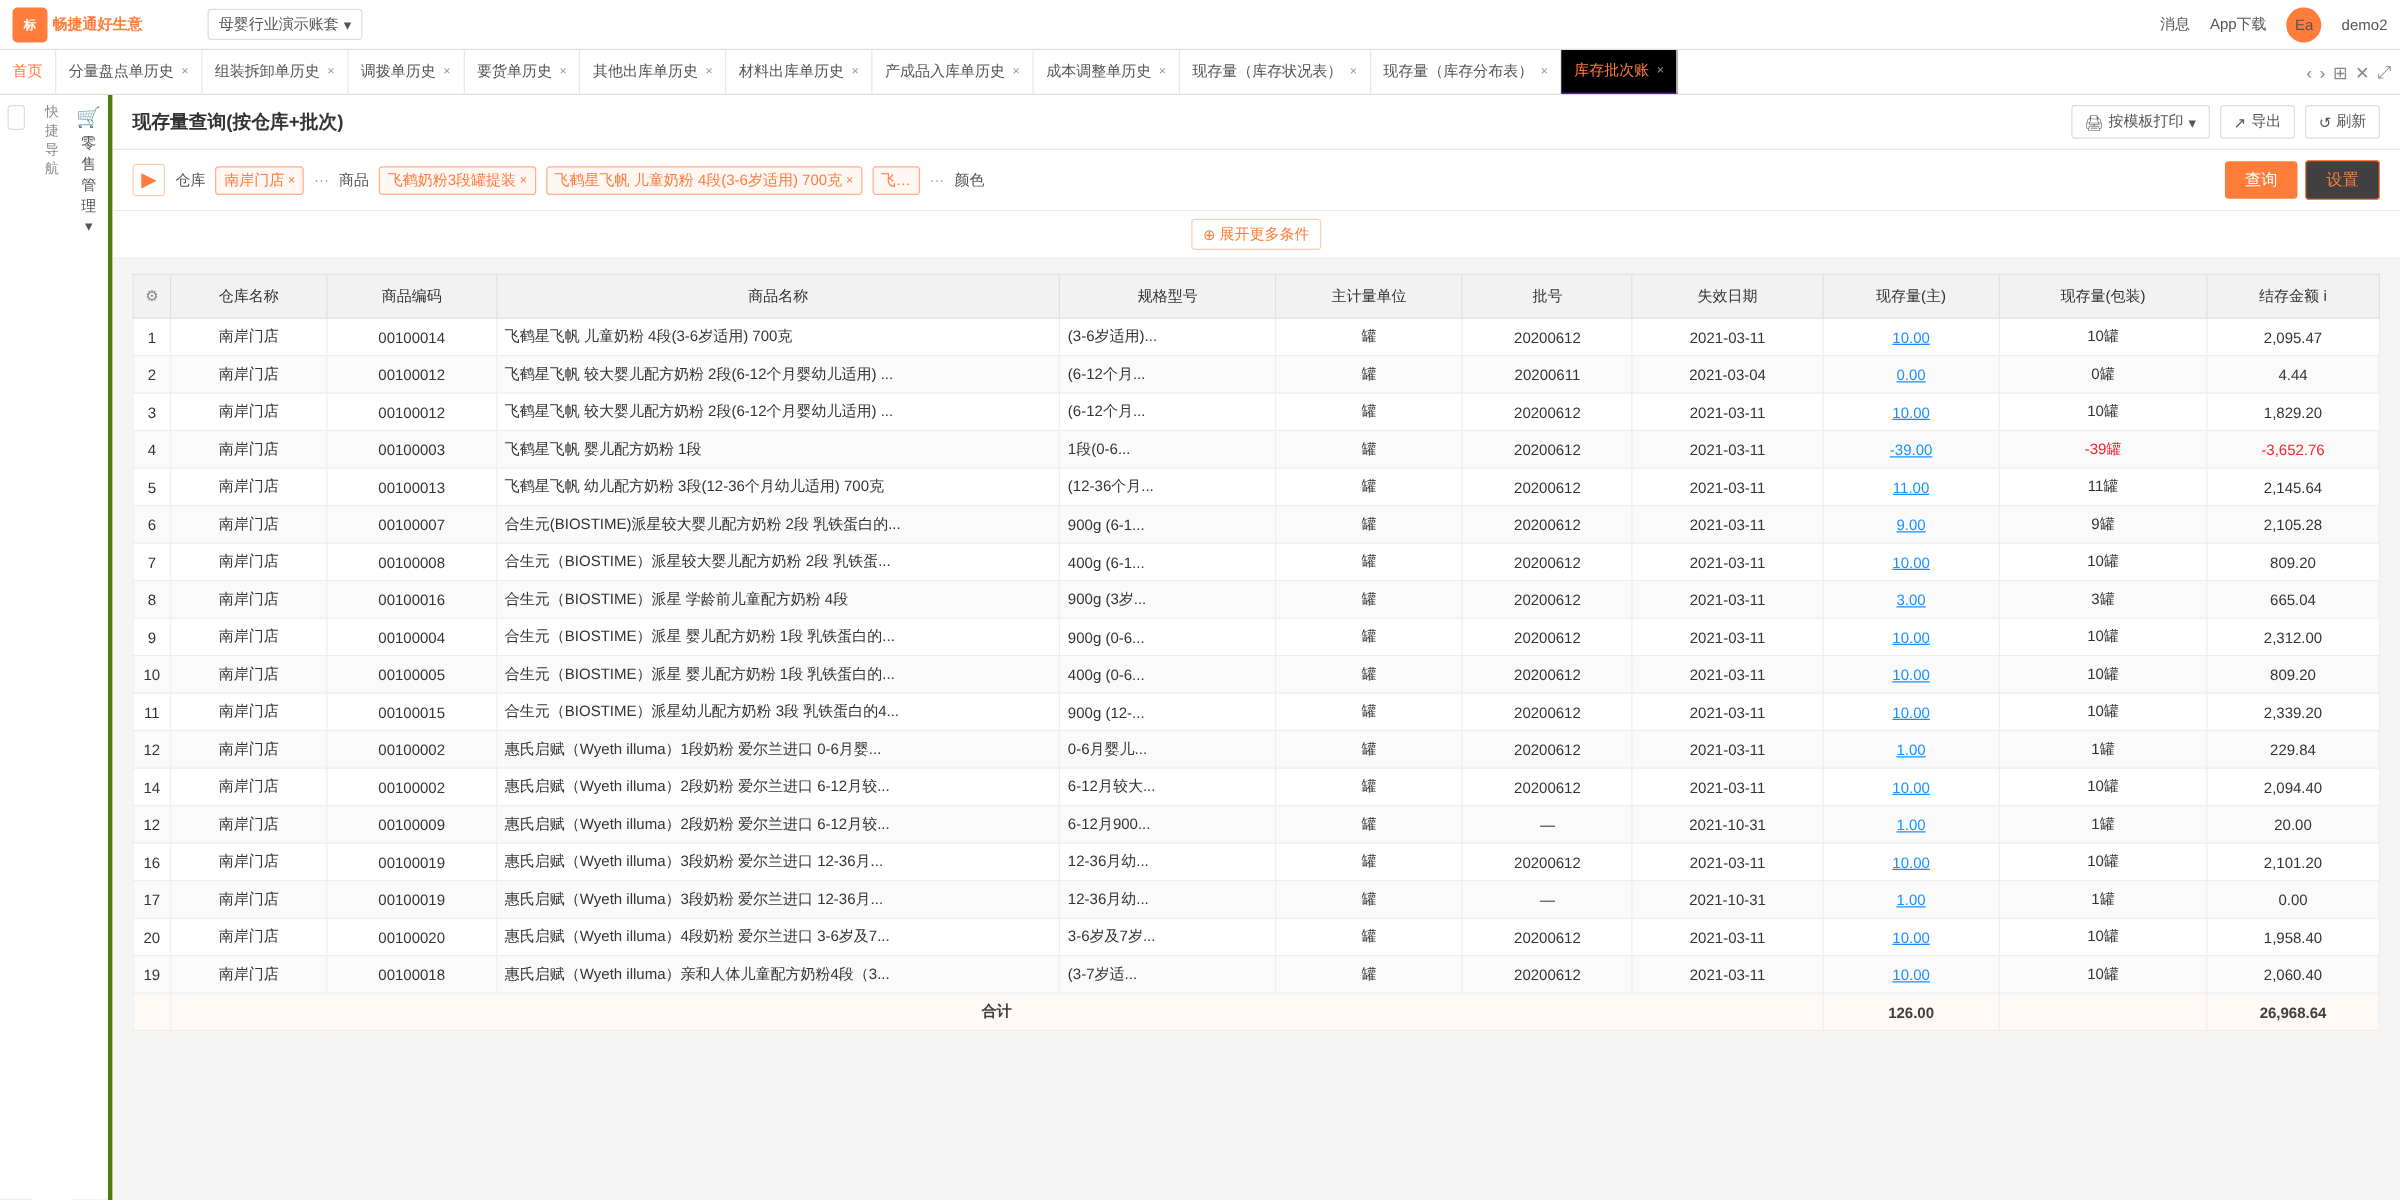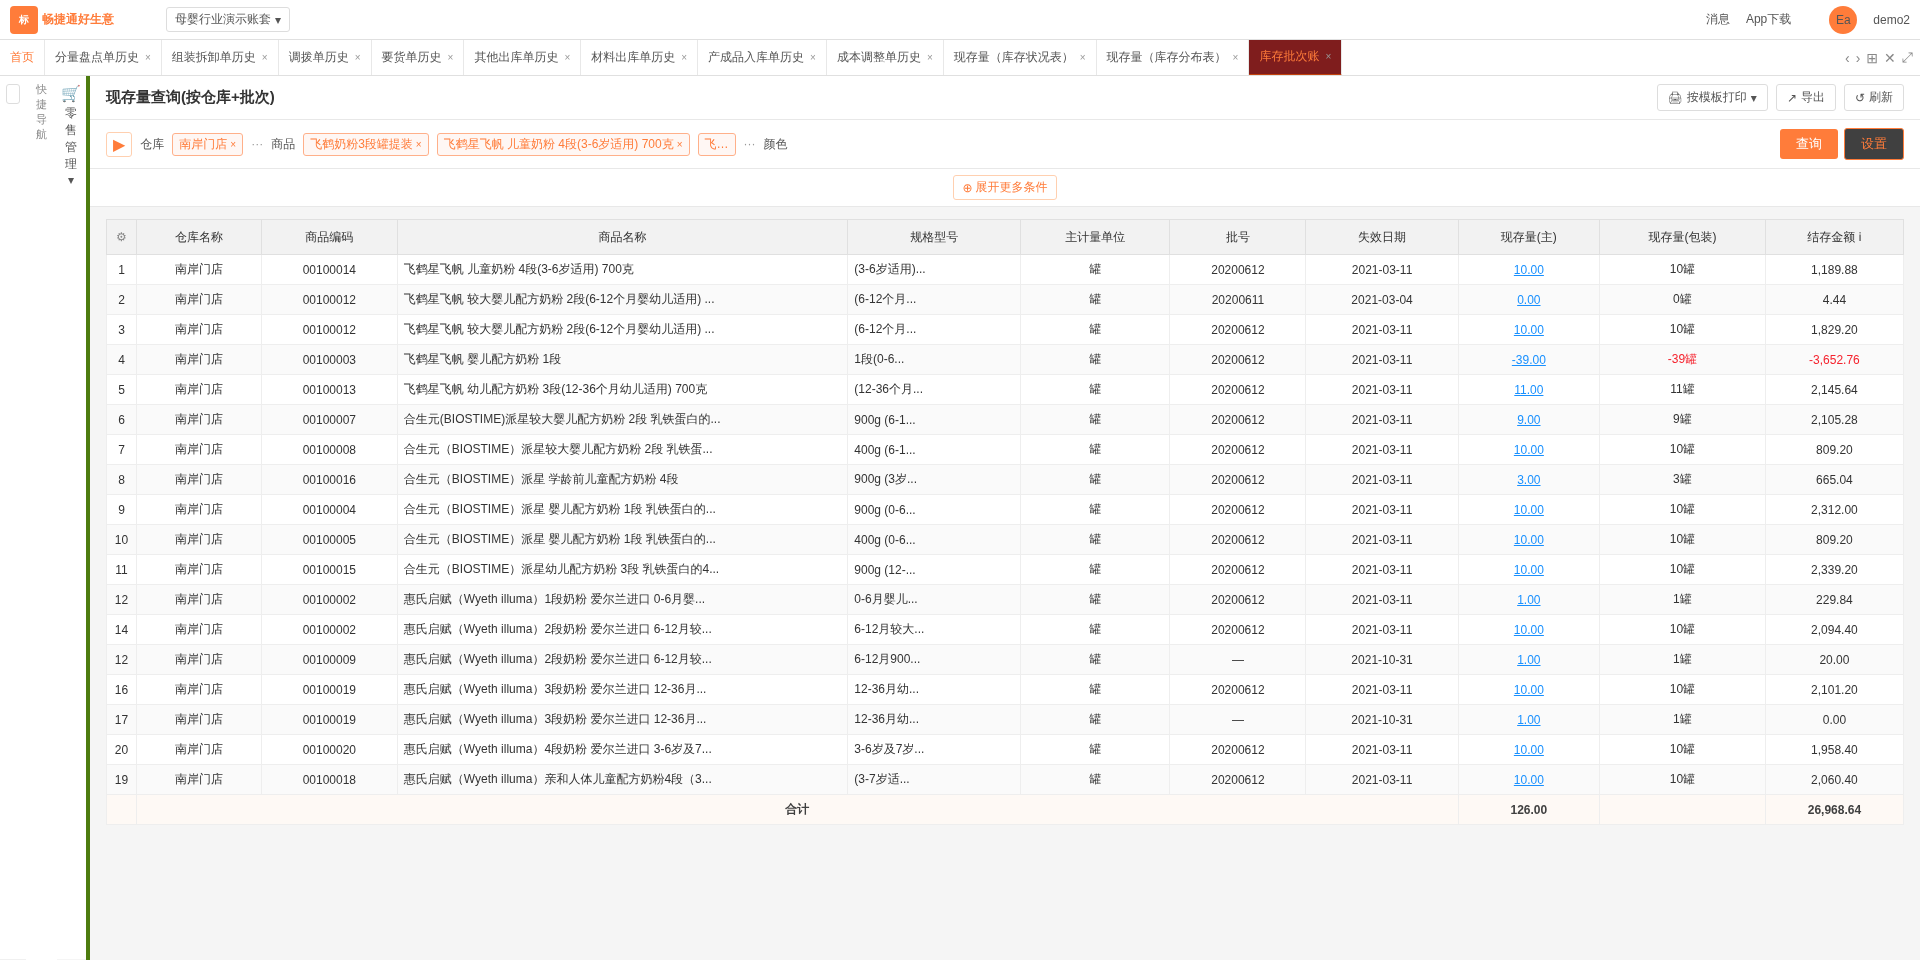--- a/index.html
+++ b/index.html
@@ -6,26 +6,26 @@
     body { background: #f5f5f5; display: flex; flex-direction: column; height: 960px; overflow: hidden; }
 
     
     .topbar { background: #fff; height: 40px; display: flex; align-items: center; padding: 0 10px; border-bottom: 1px solid #e0e0e0; justify-content: space-between; }
     .topbar-left { display: flex; align-items: center; gap: 8px; }
     .logo { color: #ff7c3a; font-weight: bold; font-size: 13px; display: flex; align-items: center; gap: 4px; }
     .logo-icon { width: 28px; height: 28px; background: #ff7c3a; border-radius: 4px; display: flex; align-items: center; justify-content: center; color: white; font-size: 10px; }
     .org-selector { display: flex; align-items: center; gap: 4px; color: #555; cursor: pointer; border: 1px solid #ddd; padding: 3px 8px; border-radius: 3px; font-size: 12px; margin-left: 44px; }
     .topbar-right { display: flex; align-items: center; gap: 16px; }
     .topbar-right span { color: #555; cursor: pointer; font-size: 12px; }
-    .user-avatar { width: 28px; height: 28px; border-radius: 50%; background: #ff7c3a; color: white; display: flex; align-items: center; justify-content: center; font-size: 11px; cursor: pointer; margin-left: 22px; }
+    .user-avatar { width: 28px; height: 28px; border-radius: 50%; background: #ff7c3a; color: white; display: flex; align-items: center; justify-content: center; font-size: 11px; cursor: pointer; }
 
     
     .tabbar { background: #fff; height: 36px; display: flex; align-items: center; border-bottom: 1px solid #e0e0e0; overflow: hidden; }
     .tab { display: flex; align-items: center; gap: 4px; padding: 0 10px; height: 36px; border-right: 1px solid #e8e8e8; cursor: pointer; color: #555; white-space: nowrap; font-size: 12px; }
-    .tab.active { color: #ff7c3a; background: #7f1d1d; border-bottom: 2px solid #c2410c; text-align: center; }
+    .tab.active { color: #ff7c3a; background: #000000; border-bottom: 2px solid #4c1d95; text-align: center; }
     .tab .close-x { color: #999; font-size: 10px; margin-left: 2px; cursor: pointer; }
     .tab.home { color: #ff7c3a; }
     .tab-nav { display: flex; align-items: center; margin-left: auto; padding: 0 4px; }
     .tab-nav span { cursor: pointer; color: #888; font-size: 14px; padding: 0 3px; }
 
     
     .main-layout { display: flex; flex: 1; overflow: hidden; }
 
     
     .sidebar { width: 90px; background: #fff; border-right: 4px solid #4d7c0f; display: flex; overflow-y: auto; }
@@ -301,21 +301,21 @@
     <td>1</td>
     <td>南岸门店</td>
     <td>00100014</td>
     <td class="td-name" title="飞鹤星飞帆 儿童奶粉 4段(3-6岁适用) 700克">飞鹤星飞帆 儿童奶粉 4段(3-6岁适用) 700克</td>
     <td class="td-spec">(3-6岁适用)...</td>
     <td>罐</td>
     <td>20200612</td>
     <td>2021-03-11</td>
     <td class=""><span class="underline ">10.00</span></td>
     <td class="">10罐</td>
-    <td class="">1,189.88</td>
+    <td class="">2,095.47</td>
   </tr>
             <tr>
     <td>2</td>
     <td>南岸门店</td>
     <td>00100012</td>
     <td class="td-name" title="飞鹤星飞帆 较大婴儿配方奶粉 2段(6-12个月婴幼儿适用) ...">飞鹤星飞帆 较大婴儿配方奶粉 2段(6-12个月婴幼儿适用) ...</td>
     <td class="td-spec">(6-12个月...</td>
     <td>罐</td>
     <td>20200611</td>
     <td>2021-03-04</td>

